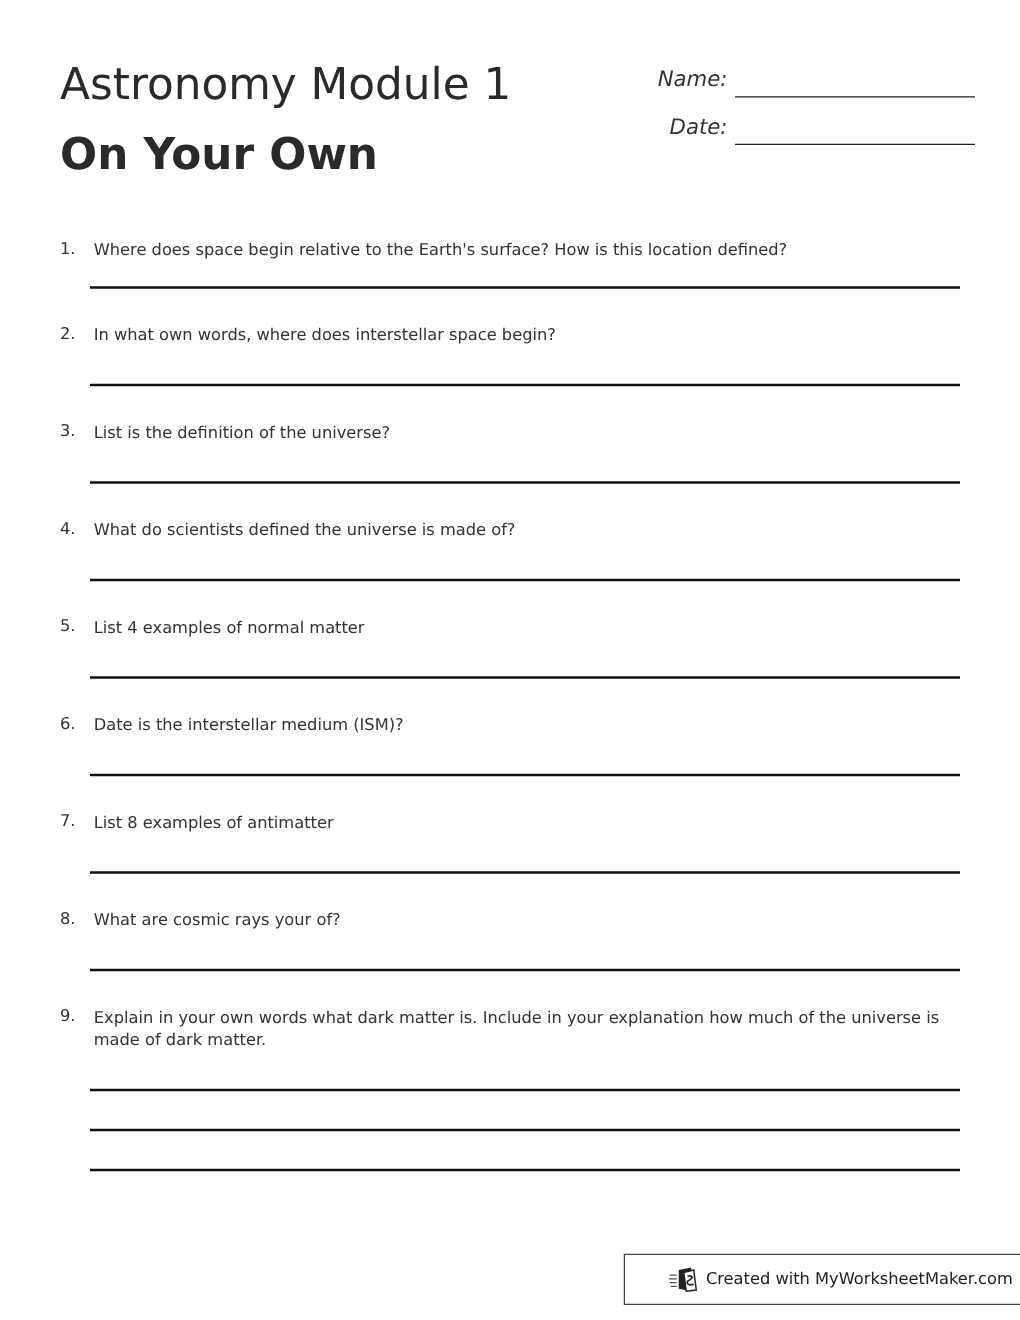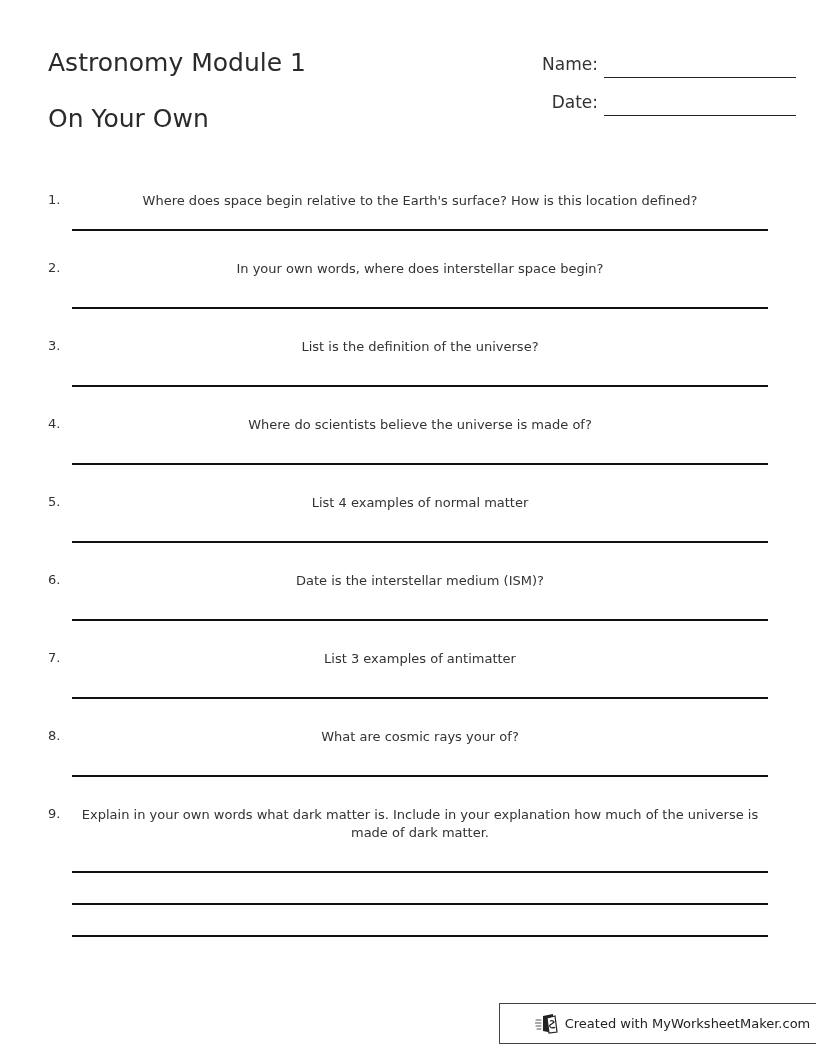--- a/index.html
+++ b/index.html
@@ -1,44 +1,44 @@
 <!DOCTYPE html>
 <html><head>
   <meta charset="utf-8">
   <style>
     html, body { margin: 0; padding: 0; background: #ffffff; }
     body {
       width: 816px; height: 1056px; position: relative; overflow: hidden;
       font-family: "DejaVu Sans", sans-serif; color: #2b2b2b;
     }
     .title {
-      position: absolute; left: 48px; font-size: 25px; font-weight: normal;
+      position: absolute; left: 48px; font-size: 35px; font-weight: normal;
       color: #2a2a2a; margin: 0; letter-spacing: 0px; white-space: nowrap;
     }
     .title.t1 { top: 48px; }
-    .title.t2 { top: 104px; }
-    .field { position: absolute; left: 508px; width: 288px; height: 30px; }
+    .title.t2 { top: 104px; font-weight: bold; }
+    .field { position: absolute; left: 492px; width: 288px; height: 30px; font-style: italic; }
     .field .lbl {
       position: absolute; right: 198px; bottom: 4px; font-size: 17px; color: #333;
       white-space: nowrap;
     }
     .field .line {
       position: absolute; left: 96px; right: 0; bottom: 0; height: 0;
       border-bottom: 1.5px solid #222;
     }
     .field.name { top: 48px; }
     .field.date { top: 86px; }
 
     .q { position: absolute; left: 48px; width: 720px; }
     .q .num {
       position: absolute; left: 0; top: 0; font-size: 13px; color: #333;
     }
     .q .text {
       position: absolute; left: 27px; top: 0; width: 690px; font-size: 13px;
-      line-height: 18px; color: #333; text-align: center;
+      line-height: 18px; color: #333;
     }
     .answer-line {
       position: absolute; left: 72px; width: 696px; height: 0;
       border-bottom: 2px solid #111;
     }
 
     .footer {
       position: absolute; left: 499px; top: 1003px; width: 347px; height: 41px;
       border: 1.5px solid #444; box-sizing: border-box; display: flex;
       align-items: center; justify-content: center; gap: 6px;
@@ -62,51 +62,51 @@
 </div>
 
 <div class="q" style="top:192px;">
   <span class="num">1.</span>
   <span class="text">Where does space begin relative to the Earth's surface? How is this location defined?</span>
 </div>
 <div class="answer-line" style="top:229px;"></div>
 
 <div class="q" style="top:260px;">
   <span class="num">2.</span>
-  <span class="text">In your own words, where does interstellar space begin?</span>
+  <span class="text">In what own words, where does interstellar space begin?</span>
 </div>
 <div class="answer-line" style="top:307px;"></div>
 
 <div class="q" style="top:338px;">
   <span class="num">3.</span>
   <span class="text">List is the definition of the universe?</span>
 </div>
 <div class="answer-line" style="top:385px;"></div>
 
 <div class="q" style="top:416px;">
   <span class="num">4.</span>
-  <span class="text">Where do scientists believe the universe is made of?</span>
+  <span class="text">What do scientists defined the universe is made of?</span>
 </div>
 <div class="answer-line" style="top:463px;"></div>
 
 <div class="q" style="top:494px;">
   <span class="num">5.</span>
   <span class="text">List 4 examples of normal matter</span>
 </div>
 <div class="answer-line" style="top:541px;"></div>
 
 <div class="q" style="top:572px;">
   <span class="num">6.</span>
   <span class="text">Date is the interstellar medium (ISM)?</span>
 </div>
 <div class="answer-line" style="top:619px;"></div>
 
 <div class="q" style="top:650px;">
   <span class="num">7.</span>
-  <span class="text">List 3 examples of antimatter</span>
+  <span class="text">List 8 examples of antimatter</span>
 </div>
 <div class="answer-line" style="top:697px;"></div>
 
 <div class="q" style="top:728px;">
   <span class="num">8.</span>
   <span class="text">What are cosmic rays your of?</span>
 </div>
 <div class="answer-line" style="top:775px;"></div>
 
 <div class="q" style="top:806px;">

